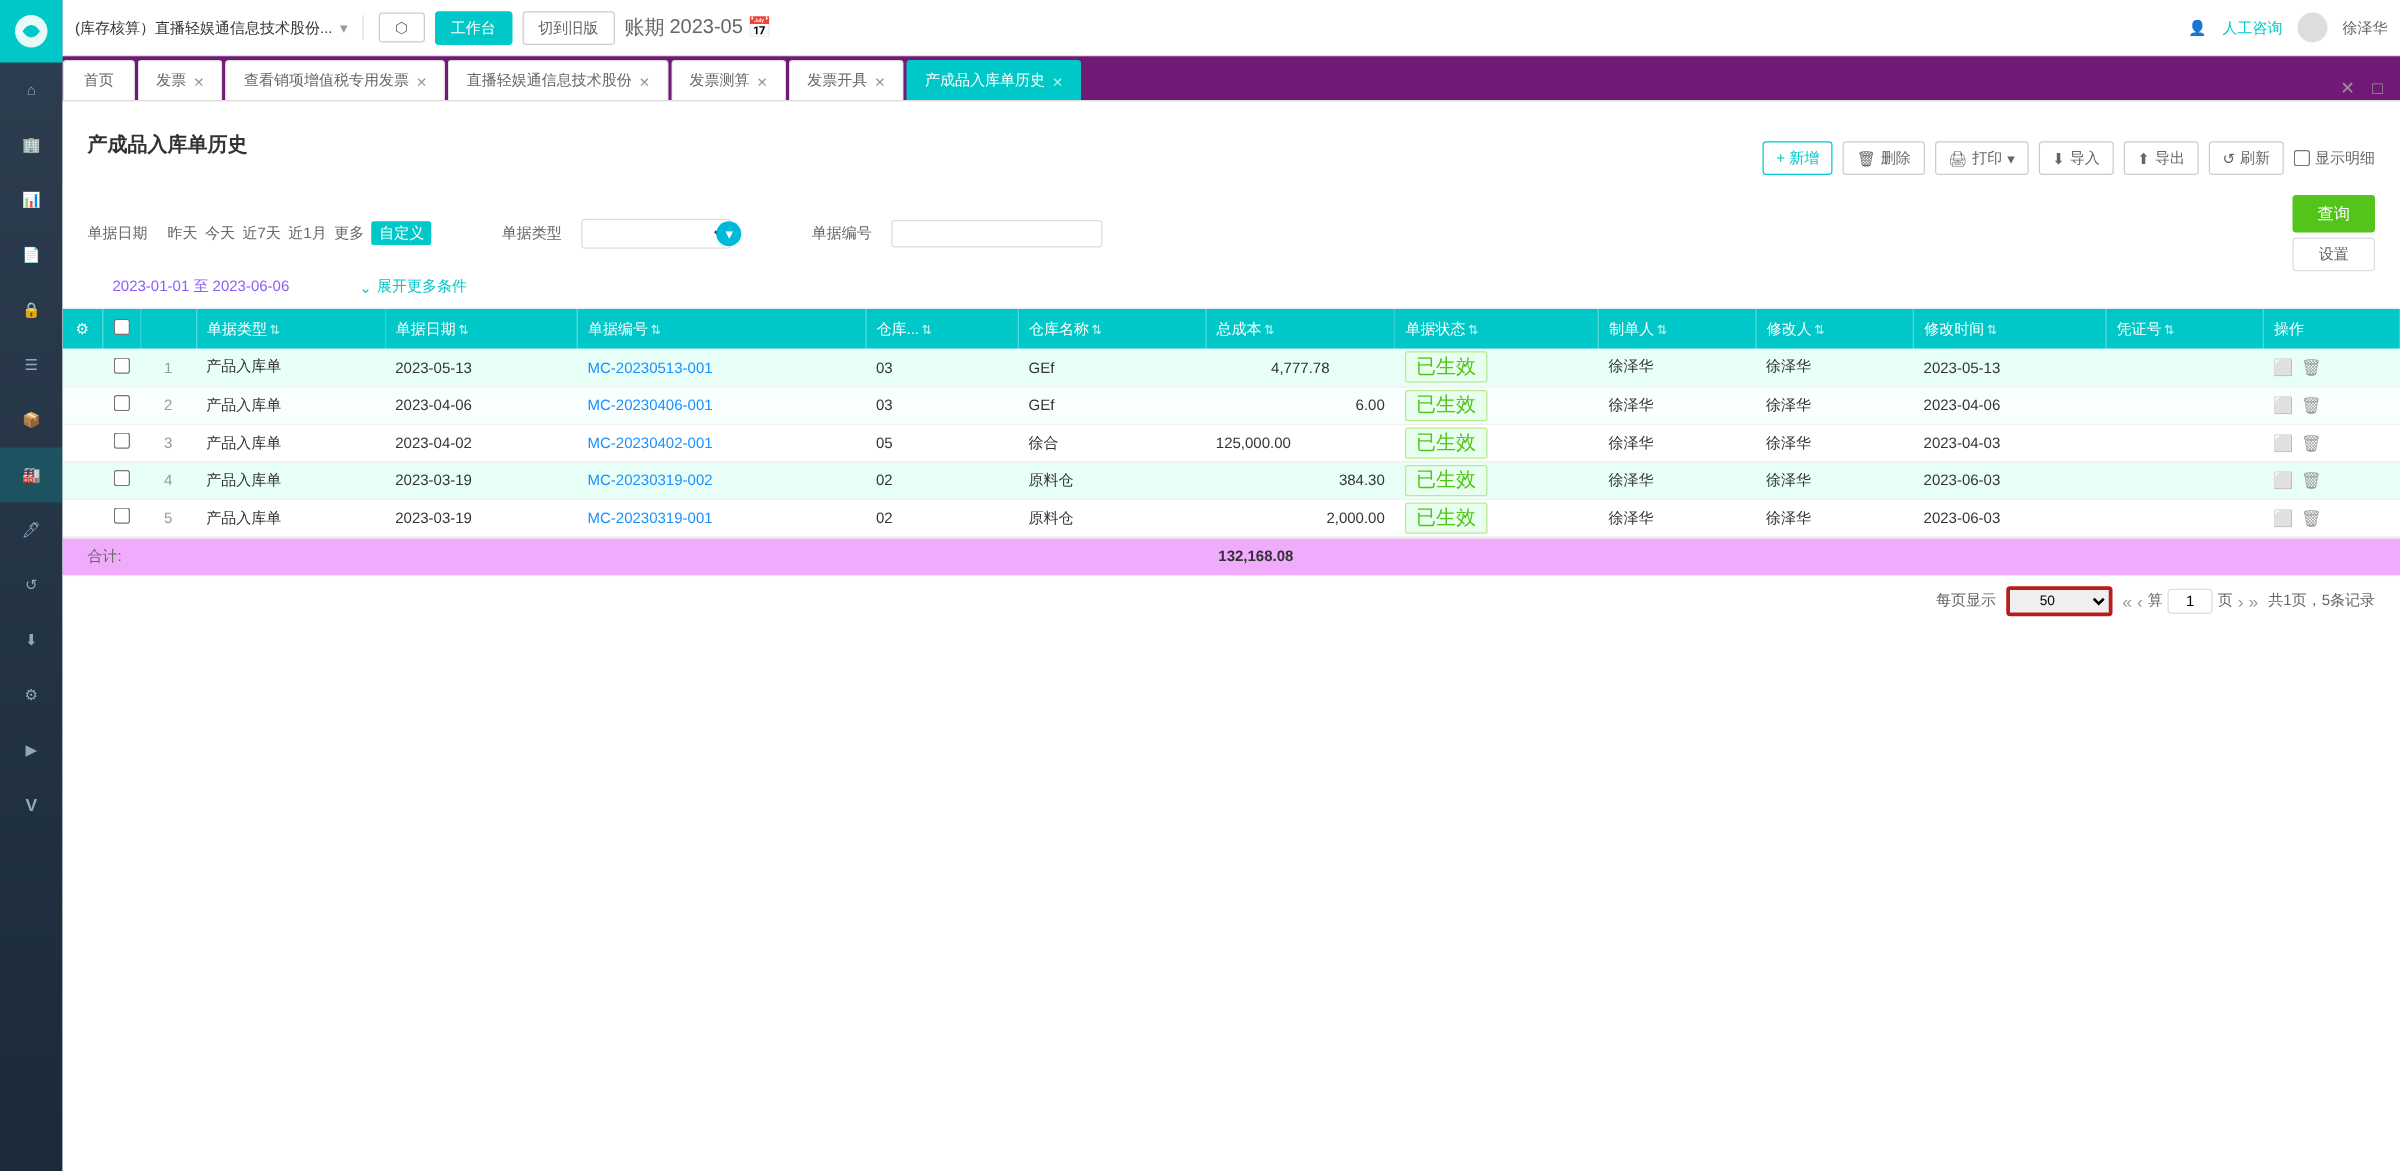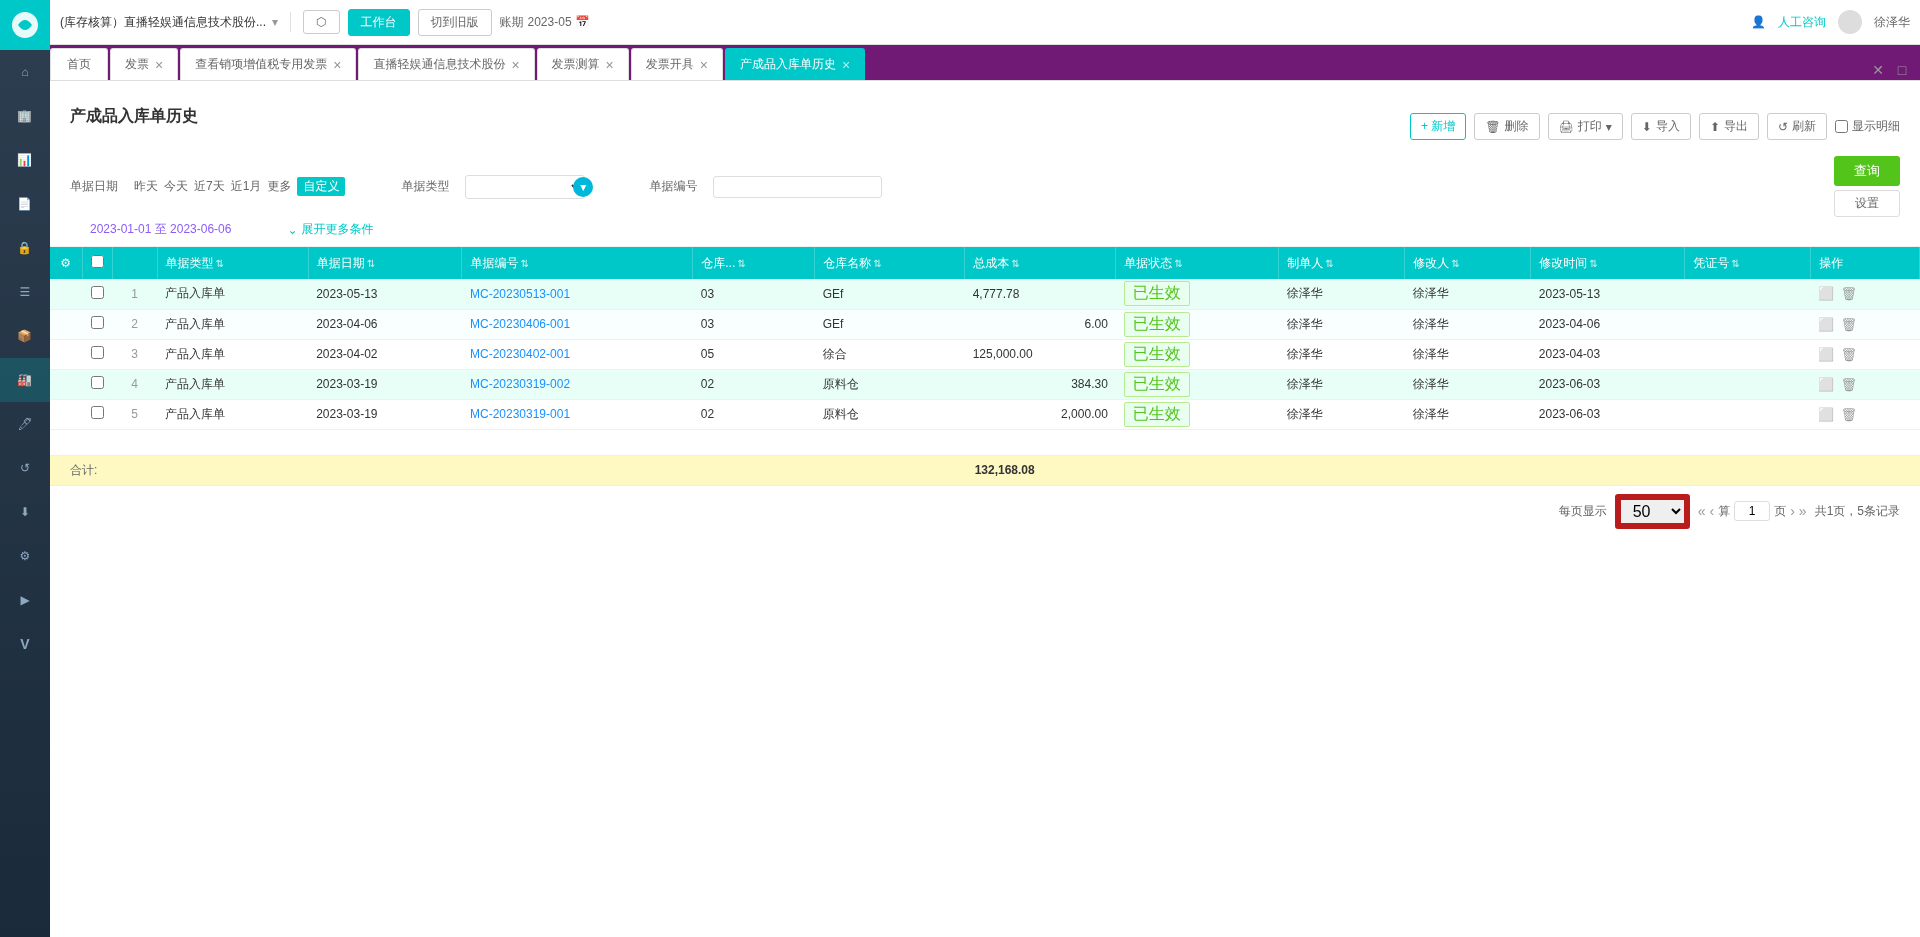--- a/index.html
+++ b/index.html
@@ -15,21 +15,21 @@
     
     .main { flex: 1; display: flex; flex-direction: column; overflow: hidden; }
 
     
     .topbar { height: 45px; background: #fff; border-bottom: 1px solid #e0e0e0; display: flex; align-items: center; padding: 0 10px; gap: 8px; flex-shrink: 0; }
     .topbar-brand { display: flex; align-items: center; gap: 6px; font-size: 12px; color: #333; }
     .topbar-divider { width: 1px; height: 20px; background: #e0e0e0; margin: 0 4px; }
     .topbar-btn { padding: 4px 12px; border-radius: 3px; font-size: 12px; cursor: pointer; border: 1px solid #ccc; background: #fff; }
     .topbar-btn.primary { background: #00c8c8; color: #fff; border-color: #00c8c8; }
     .topbar-btn.secondary { background: #fff; color: #666; border-color: #ccc; }
-    .topbar-period { font-size: 12px; color: #666; display: flex; align-items: center; gap: 4px; }
+    .topbar-period { font-size: 16px; color: #666; display: flex; align-items: center; gap: 4px; }
     .topbar-right { margin-left: auto; display: flex; align-items: center; gap: 12px; font-size: 12px; color: #666; }
 
     
     .tabbar { height: 36px; background: #701a75; border-bottom: 1px solid #ddd; display: flex; align-items: flex-end; padding: 0 0 0 0; flex-shrink: 0; }
     .tab { padding: 0 14px; height: 32px; display: flex; align-items: center; gap: 6px; font-size: 12px; cursor: pointer; border: 1px solid #ddd; border-bottom: none; background: #fff; margin-right: 2px; color: #666; border-radius: 3px 3px 0 0; }
     .tab.active { background: #00c8c8; color: #fff; border-color: #00c8c8; }
     .tab-close { font-size: 14px; color: inherit; opacity: 0.7; }
     .tabbar-home { padding: 0 16px; height: 32px; display: flex; align-items: center; font-size: 12px; cursor: pointer; color: #666; }
     .window-controls { margin-left: auto; display: flex; align-items: center; gap: 4px; padding-right: 8px; }
     .window-btn { width: 20px; height: 20px; display: flex; align-items: center; justify-content: center; cursor: pointer; color: #999; font-size: 14px; }
@@ -69,28 +69,28 @@
     tbody td { padding: 0 8px; white-space: nowrap; vertical-align: middle; }
     .row-num { color: #999; text-align: center; }
     .col-link { color: #1890ff; cursor: pointer; }
     .status-badge { display: inline-block; padding: 1px 8px; border-radius: 2px; font-size: 16px; }
     .status-effective { background: #e8fff0; color: #52c41a; border: 1px solid #b7eb8f; }
     .action-icons { display: flex; gap: 6px; align-items: center; }
     .action-icon { cursor: pointer; color: #999; font-size: 13px; }
     .sort-icon { font-size: 10px; opacity: 0.8; margin-left: 2px; }
 
     
-    .table-footer { padding: 6px 20px; background: #fef9c3; border-top: 1px solid #eee; display: flex; align-items: center; margin-top: 25px; }
+    .table-footer { padding: 6px 20px; background: #f0abfc; border-top: 1px solid #eee; display: flex; align-items: center; }
     .footer-total-label { font-size: 12px; color: #666; margin-right: 12px; }
     .footer-total-value { font-size: 12px; color: #333; font-weight: bold; text-align: center; flex: 1; }
 
     
     .pagination { padding: 8px 20px; background: #fff; border-top: 1px solid #eee; display: flex; align-items: center; justify-content: flex-end; gap: 8px; font-size: 12px; color: #666; }
     .page-size-label { }
-    .page-size-select { border: 6px solid #b91c1c; border-radius: 3px; padding: 2px 8px; font-size: 16px; }
+    .page-size-select { border: 3px solid #b91c1c; border-radius: 3px; padding: 2px 20px; font-size: 11px; }
     .page-nav { display: flex; align-items: center; gap: 4px; }
     .page-nav-btn { cursor: pointer; color: #999; font-size: 14px; }
     .page-input { border: 1px solid #ddd; border-radius: 3px; width: 36px; text-align: center; padding: 2px 4px; font-size: 12px; }
 
     .checkbox-col { width: 30px; text-align: center; }
     .gear-col { width: 30px; text-align: center; }
 
     .display-toggle { display: flex; align-items: center; gap: 4px; font-size: 12px; color: #666; }
     .display-toggle input { cursor: pointer; }
   </style>
@@ -298,21 +298,21 @@
         <tbody id="table-body">
         <tr class="highlight">
       <td class="row-num"></td>
       <td class="checkbox-col"><input type="checkbox" style=""></td>
       <td class="row-num">1</td>
       <td>产品入库单</td>
       <td>2023-05-13</td>
       <td><span class="col-link">MC-20230513-001</span></td>
       <td>03</td>
       <td>GEf</td>
-      <td style="text-align:left;">4,777.78</td>
+      <td style="text-align:center;">4,777.78</td>
       <td><span class="status-badge status-effective">已生效</span></td>
       <td>徐泽华</td>
       <td>徐泽华</td>
       <td>2023-05-13</td>
       <td></td>
       <td>
         <div class="action-icons">
           <span class="action-icon" title="编辑">⬜</span>
           <span class="action-icon" title="删除">🗑</span>
         </div>

